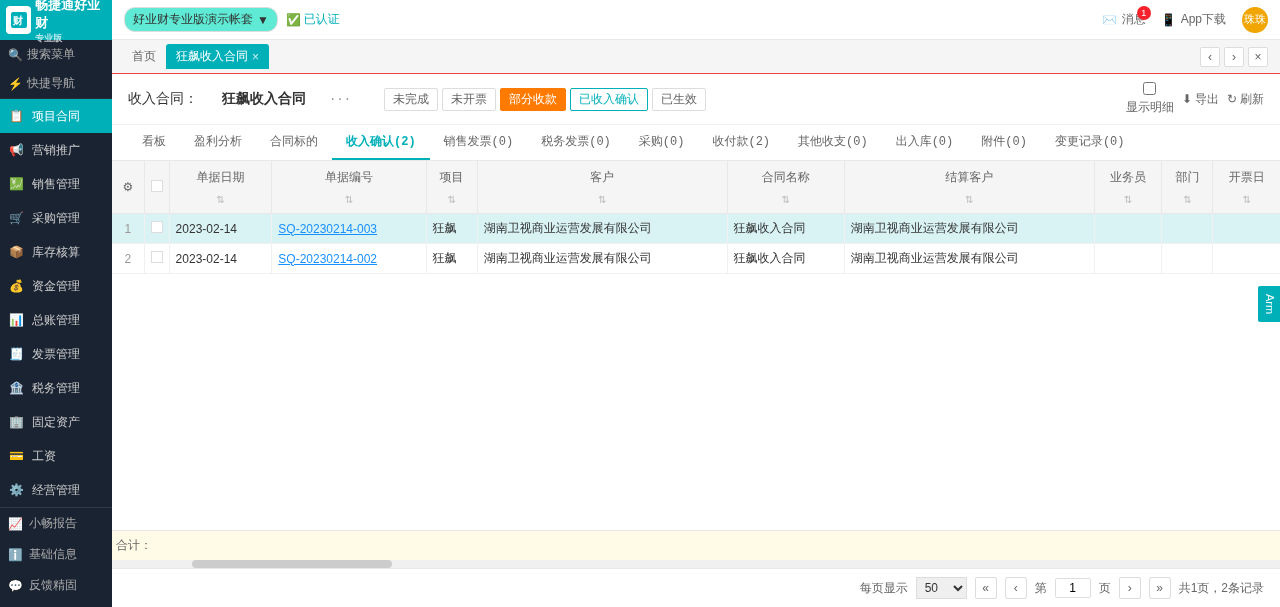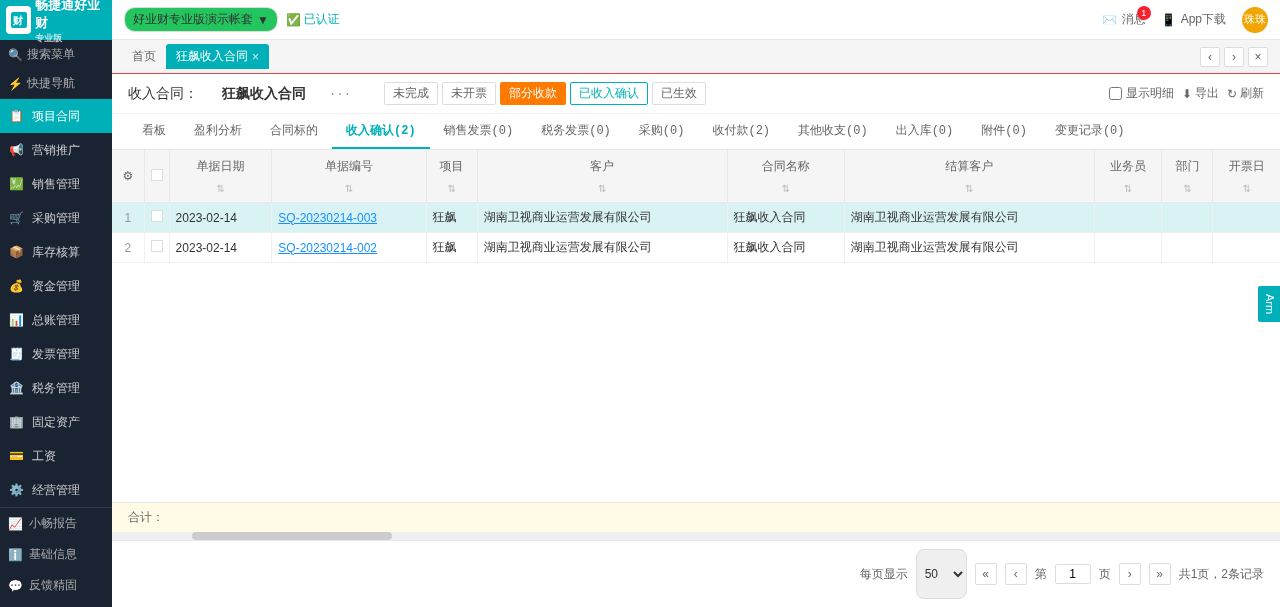--- a/index.html
+++ b/index.html
@@ -17,21 +17,21 @@
     .sidebar-item.active { background: #00b0b9; color: #fff; }
     .sidebar-item .item-icon { width: 18px; height: 18px; display: flex; align-items: center; justify-content: center; flex-shrink: 0; }
     .sidebar-bottom { margin-top: auto; border-top: 1px solid rgba(255,255,255,0.1); }
     .sidebar-bottom-item { padding: 7px 8px; display: flex; align-items: center; gap: 6px; color: #aaa; font-size: 12px; cursor: pointer; }
 
     
     .main { flex: 1; display: flex; flex-direction: column; height: 607px; overflow: hidden; }
 
     
     .topbar { background: #fff; height: 40px; display: flex; align-items: center; padding: 0 12px; border-bottom: 1px solid #e8e8e8; gap: 8px; flex-shrink: 0; }
-    .company-selector { display: flex; align-items: center; gap: 4px; font-size: 12px; color: #333; cursor: pointer; border: 1px solid #ddd; padding: 3px 8px; border-radius: 11px; background: #22c55e; }
+    .company-selector { display: flex; align-items: center; gap: 4px; font-size: 12px; color: #333; cursor: pointer; border: 1px solid #ddd; padding: 3px 8px; border-radius: 11px; background: #5eead4; }
     .verified-badge { display: flex; align-items: center; gap: 3px; color: #00b0b9; font-size: 12px; }
     .topbar-right { margin-left: auto; display: flex; align-items: center; gap: 16px; }
     .topbar-icon-btn { display: flex; align-items: center; gap: 4px; cursor: pointer; font-size: 12px; color: #666; position: relative; }
     .badge { background: #f5222d; color: #fff; border-radius: 50%; width: 14px; height: 14px; font-size: 9px; display: flex; align-items: center; justify-content: center; position: absolute; top: -5px; right: -5px; }
     .avatar { width: 26px; height: 26px; background: #f0a500; border-radius: 50%; display: flex; align-items: center; justify-content: center; color: #fff; font-size: 11px; }
 
     
     .tabbar { background: #f5f5f5; height: 34px; display: flex; align-items: center; padding: 0 12px; gap: 2px; border-bottom: 1px solid #ef4444; flex-shrink: 0; }
     .tabbar-home { font-size: 12px; color: #666; padding: 4px 8px; cursor: pointer; }
     .tabbar-tab { display: flex; align-items: center; gap: 4px; background: #00b0b9; color: #fff; padding: 4px 10px; border-radius: 3px 3px 0 0; font-size: 12px; cursor: pointer; }
@@ -45,21 +45,21 @@
     
     .page-header { padding: 8px 16px; border-bottom: 1px solid #f0f0f0; display: flex; align-items: center; gap: 24px; flex-shrink: 0; }
     .page-title { font-size: 14px; color: #333; }
     .page-subtitle { font-size: 14px; font-weight: bold; color: #333; }
     .more-btn { color: #999; cursor: pointer; font-size: 16px; letter-spacing: 2px; }
     .status-btns { display: flex; gap: 4px; margin-left: 8px; }
     .status-btn { padding: 2px 8px; border: 1px solid #ddd; border-radius: 2px; font-size: 12px; cursor: pointer; background: #fff; color: #666; }
     .status-btn.partial { background: #ff7a00; color: #fff; border-color: #ff7a00; }
     .status-btn.confirmed { background: #fff; color: #00b0b9; border-color: #00b0b9; }
     .page-header-right { margin-left: auto; display: flex; align-items: center; gap: 8px; }
-    .show-detail-cb { display: flex; align-items: center; gap: 4px; font-size: 12px; color: #666; }
+    .show-detail-cb { display: flex; align-items: center; gap: 4px; font-size: 12px; color: #666; flex-direction: column; }
     .export-btn { display: flex; align-items: center; gap: 3px; font-size: 12px; color: #666; cursor: pointer; }
     .refresh-btn { display: flex; align-items: center; gap: 3px; font-size: 12px; color: #666; cursor: pointer; }
 
     
     .sub-tabs { display: flex; border-bottom: 1px solid #e8e8e8; padding: 0 16px; flex-shrink: 0; background: #fff; font-family: Liberation Mono, monospace; }
     .sub-tab { padding: 8px 14px; font-size: 12px; color: #666; cursor: pointer; border-bottom: 2px solid transparent; white-space: nowrap; }
     .sub-tab.active { color: #00b0b9; border-bottom: 2px solid #00b0b9; font-weight: bold; }
 
     
     .table-wrap { flex: 1; overflow: auto; padding: 0; }
@@ -73,23 +73,23 @@
     table tbody td:last-child { border-right: none; }
     .link-text { color: #1890ff; cursor: pointer; text-decoration: underline; }
     .row-num { color: #999; text-align: center; }
     .settings-icon-cell { text-align: center; }
     .th-sort { display: flex; align-items: center; gap: 8px; flex-direction: column; }
     .sort-icon { color: #bbb; font-size: 10px; }
     .col-checkbox { width: 24px; text-align: center; }
     .checkbox { width: 12px; height: 12px; border: 1px solid #ddd; display: inline-block; background: #fff; }
 
     
-    .table-footer { border-top: 1px solid #e8e8e8; background: #fffbe6; padding: 6px 16px; font-size: 12px; color: #666; flex-shrink: 0; display: flex; align-items: center; }
+    .table-footer { border-top: 1px solid #e8e8e8; background: #fffbe6; padding: 6px 4px; font-size: 12px; color: #666; flex-shrink: 0; display: flex; align-items: center; }
     .pagination-bar { border-top: 1px solid #e8e8e8; background: #fff; padding: 8px 16px; display: flex; align-items: center; justify-content: flex-end; gap: 8px; font-size: 12px; color: #666; flex-shrink: 0; }
-    .page-size-sel { border: 1px solid #ddd; padding: 16px 4px; border-radius: 8px; font-size: 12px; color: #333; }
+    .page-size-sel { border: 1px solid #ddd; padding: 2px 4px; border-radius: 0; font-size: 12px; color: #333; }
     .pager-btn { width: 22px; height: 22px; border: 1px solid #ddd; background: #fff; display: flex; align-items: center; justify-content: center; cursor: pointer; border-radius: 2px; color: #666; }
     .pager-input { width: 36px; text-align: center; border: 1px solid #ddd; padding: 2px; border-radius: 2px; font-size: 12px; }
     .float-btn { width: 22px; background: #00b0b9; color: #fff; writing-mode: vertical-rl; font-size: 11px; padding: 8px 4px; cursor: pointer; border-radius: 2px 0 0 2px; }
 
     
     .scroll-track { height: 8px; background: #f0f0f0; margin: 0; }
     .scroll-thumb { height: 8px; background: #ccc; border-radius: 4px; width: 200px; margin-left: 80px; }
   </style>
 </head>
 <body>

